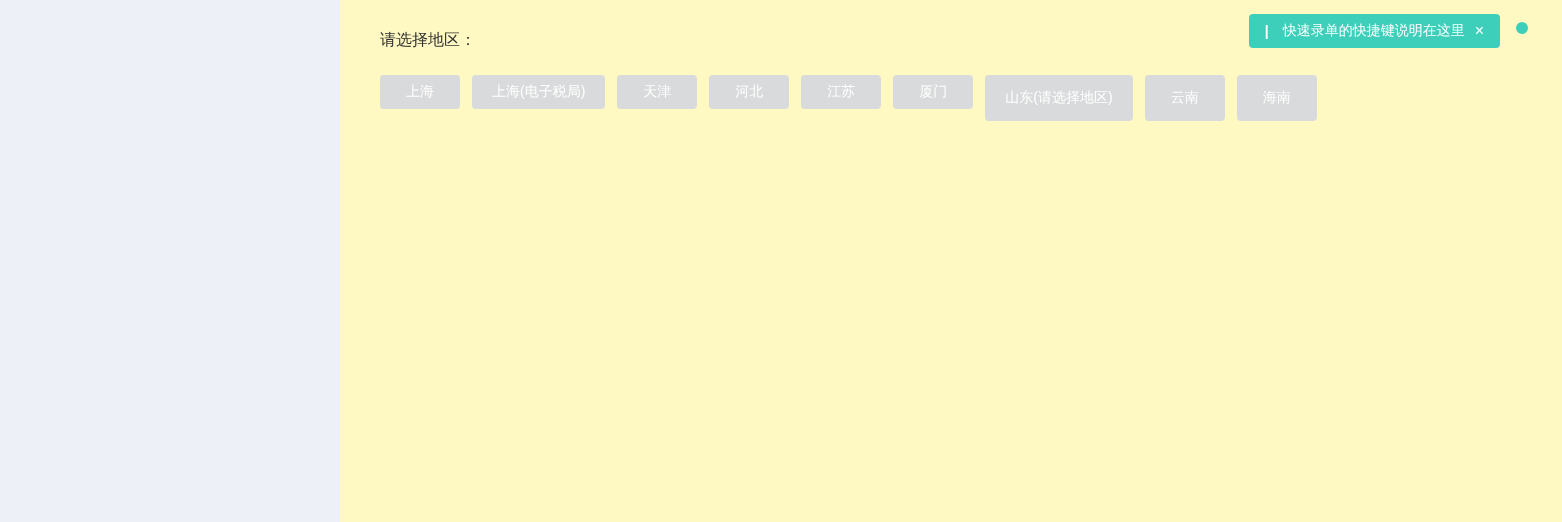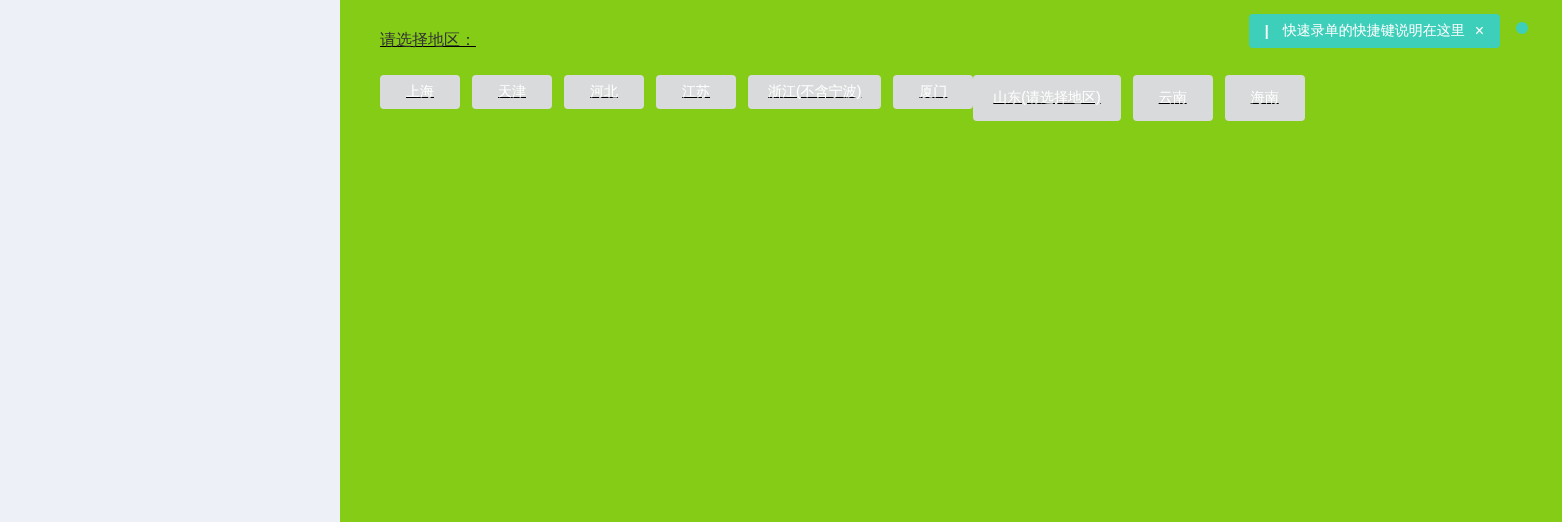--- a/index.html
+++ b/index.html
@@ -25,35 +25,35 @@
       height: 522px;
       background: #eef0f7;
     }
 
     .main-content {
       position: absolute;
       left: 340px;
       top: 0;
       right: 0;
       bottom: 0;
-      background: #84cc16;
+      background: #fef9c3;
       padding: 30px 40px;
-      text-decoration: underline;
     }
 
     .page-title {
       font-size: 16px;
       color: #333;
       font-weight: normal;
       margin-bottom: 24px;
     }
 
     .region-buttons {
       display: flex;
       flex-wrap: wrap;
+      gap: 12px;
     }
 
     .region-btn {
       background: #d9dadb;
       border: none;
       border-radius: 4px;
       color: #fff;
       font-size: 14px;
       padding: 8px 20px;
       cursor: pointer;
@@ -119,24 +119,24 @@
 <body>
 
 <div class="sidebar"></div>
 
 <div class="main-content">
   <div class="page-title">请选择地区：</div>
 
   <div class="region-buttons">
     <div class="row-1">
       <button class="region-btn">上海</button>
+      <button class="region-btn">上海(电子税局)</button>
       <button class="region-btn">天津</button>
       <button class="region-btn">河北</button>
       <button class="region-btn">江苏</button>
-      <button class="region-btn">浙江(不含宁波)</button>
       <button class="region-btn">厦门</button>
     </div>
     <div class="row-2">
       <button class="region-btn">山东(请选择地区)</button>
       <button class="region-btn">云南</button>
       <button class="region-btn">海南</button>
     </div>
   </div>
 </div>
 

